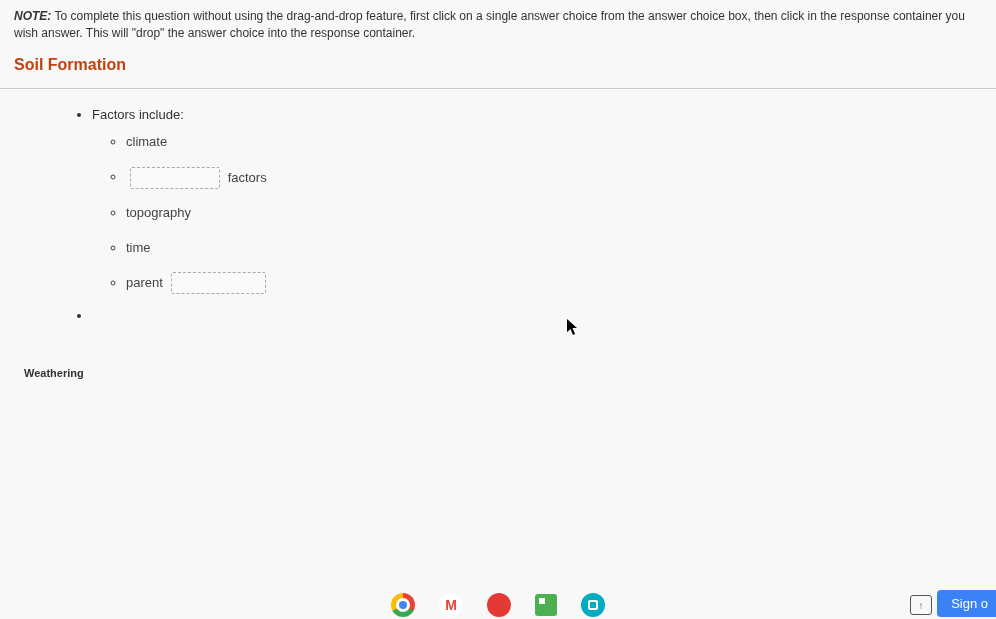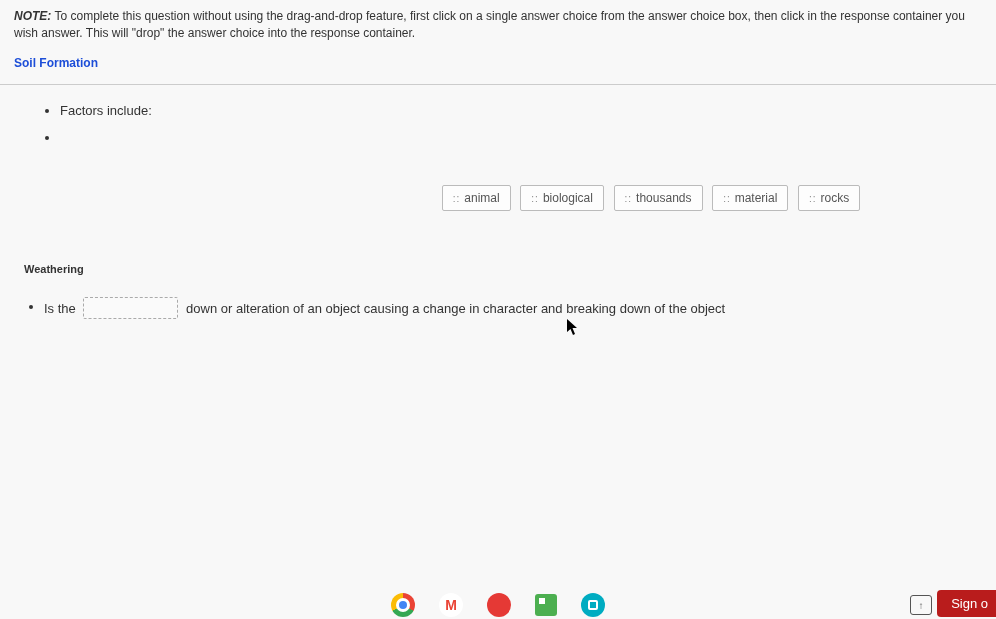--- a/index.html
+++ b/index.html
@@ -9,24 +9,24 @@
       color: #333;
       background: #f8f8f8;
       width: 996px;
       height: 619px;
       overflow: hidden;
       position: relative;
     }
     .top-area { padding: 8px 14px 6px; }
     .note-text { color: #333; font-size: 12px; line-height: 1.4; margin-bottom: 10px; }
     .note-label { font-style: italic; font-weight: 600; }
-    .section-title { font-weight: bold; color: #1d4ed8; font-size: 12px; padding: 4px 0 8px; }
+    .section-title { font-weight: bold; color: #c2410c; font-size: 16px; padding: 4px 0 8px; }
     .divider { border: none; border-top: 1px solid #ccc; margin: 0; }
     .content-area { padding: 18px 14px 14px 40px; }
-    ul.bullets { list-style: disc; padding-left: 20px; }
+    ul.bullets { list-style: disc; padding-left: 20px; margin-left: 32px; }
     ul.bullets > li { margin-bottom: 12px; color: #333; }
     ul.circles { list-style: circle; padding-left: 34px; margin-top: 10px; }
     ul.circles > li { margin-bottom: 14px; color: #444; line-height: 1.6; }
     .drop-zone {
       display: inline-block;
       min-width: 90px;
       height: 22px;
       border: 1px dashed #aaa;
       background: #fafafa;
       vertical-align: middle;
@@ -74,21 +74,21 @@
       align-items: center;
       justify-content: center;
       gap: 24px;
       padding: 0 20px;
     }
     .app-icon { width: 24px; height: 24px; border-radius: 50%; display: inline-block; }
     .sign-button {
       position: absolute;
       right: 0;
       bottom: 2px;
-      background: #b91c1c;
+      background: #3b82f6;
       color: #fff;
       font-size: 13px;
       padding: 6px 8px 6px 14px;
       border-radius: 4px 0 0 4px;
     }
     .share-icon {
       position: absolute;
       right: 64px;
       bottom: 4px;
       width: 22px;
@@ -111,43 +111,42 @@
     <span>To complete this question without using the drag-and-drop feature, first click on a single answer choice from the answer choice box, then click in the response container you wish answer. This will "drop" the answer choice into the response container.</span>
   </p>
   <div class="section-title">Soil Formation</div>
 </div>
 <hr class="divider">
 
 <div class="content-area">
   <ul class="bullets">
     <li>
       <span>Factors include:</span>
+      <ul class="circles">
+        <li><span class="inline-text">climate</span></li>
+        <li>
+          <span class="drop-zone small"></span>
+          <span class="inline-text">factors</span>
+        </li>
+        <li><span class="inline-text">topography</span></li>
+        <li><span class="inline-text">time</span></li>
+        <li>
+          <span class="inline-text">parent</span>
+          <span class="drop-zone med"></span>
+        </li>
+      </ul>
     </li>
     <li>
     </li>
   </ul>
 
-  <div class="answer-bank">
-    <span class="answer-chip"><span class="grip">::</span><span>animal</span></span>
-    <span class="answer-chip"><span class="grip">::</span><span>biological</span></span>
-    <span class="answer-chip"><span class="grip">::</span><span>thousands</span></span>
-    <span class="answer-chip"><span class="grip">::</span><span>material</span></span>
-    <span class="answer-chip"><span class="grip">::</span><span>rocks</span></span>
-  </div>
 </div>
 
 <div class="section-2">
   <div class="section-2-title">Weathering</div>
-  <ul class="bullets">
-    <li>
-      <span class="inline-text">Is the</span>
-      <span class="drop-zone med"></span>
-      <span class="inline-text">down or alteration of an object causing a change in character and breaking down of the object</span>
-    </li>
-  </ul>
 </div>
 
 <svg class="cursor-arrow" viewBox="0 0 14 18">
   <path d="M1 1 L1 14 L4.5 11 L7 17 L9 16 L6.5 10 L11 10 Z" fill="#000"></path>
 </svg>
 
 <div class="bottom-bar">
   <span class="app-icon" style="background: conic-gradient(#ea4335 0 120deg,#34a853 120deg 240deg,#fbbc05 240deg 360deg); position:relative;">
     <span style="position:absolute;inset:5px;border-radius:50%;background:#fff;"></span>
     <span style="position:absolute;inset:8px;border-radius:50%;background:#4285f4;"></span>

